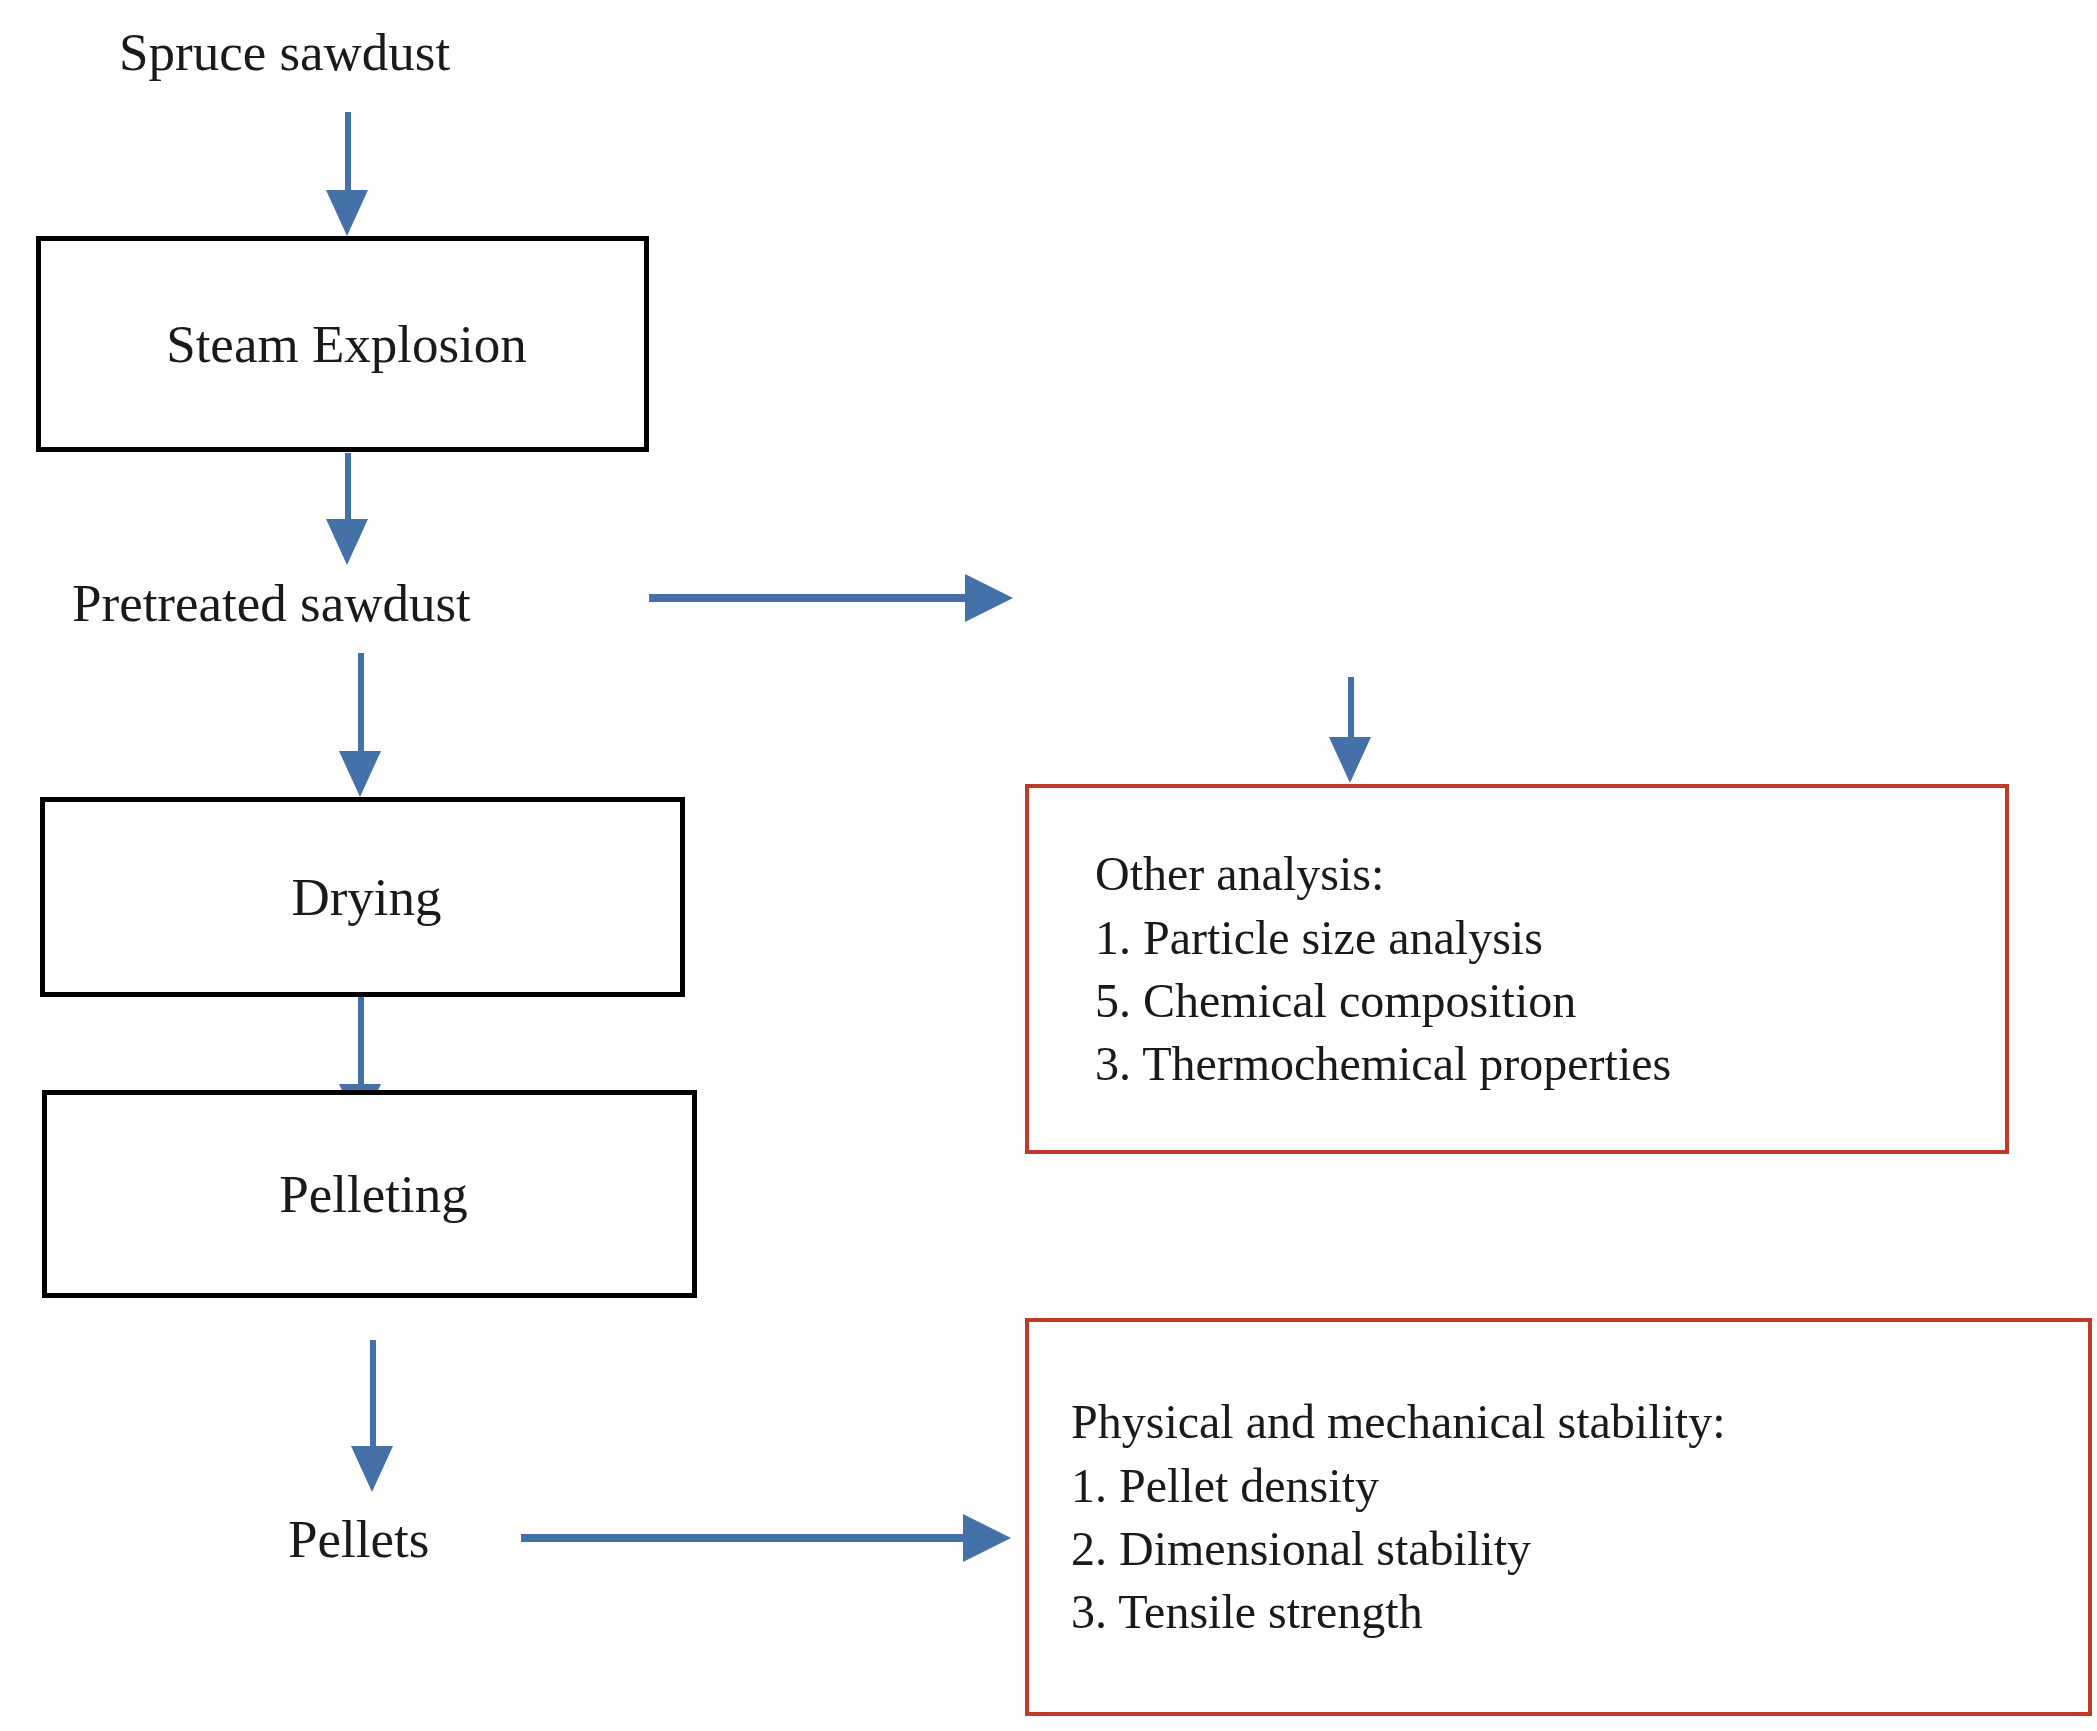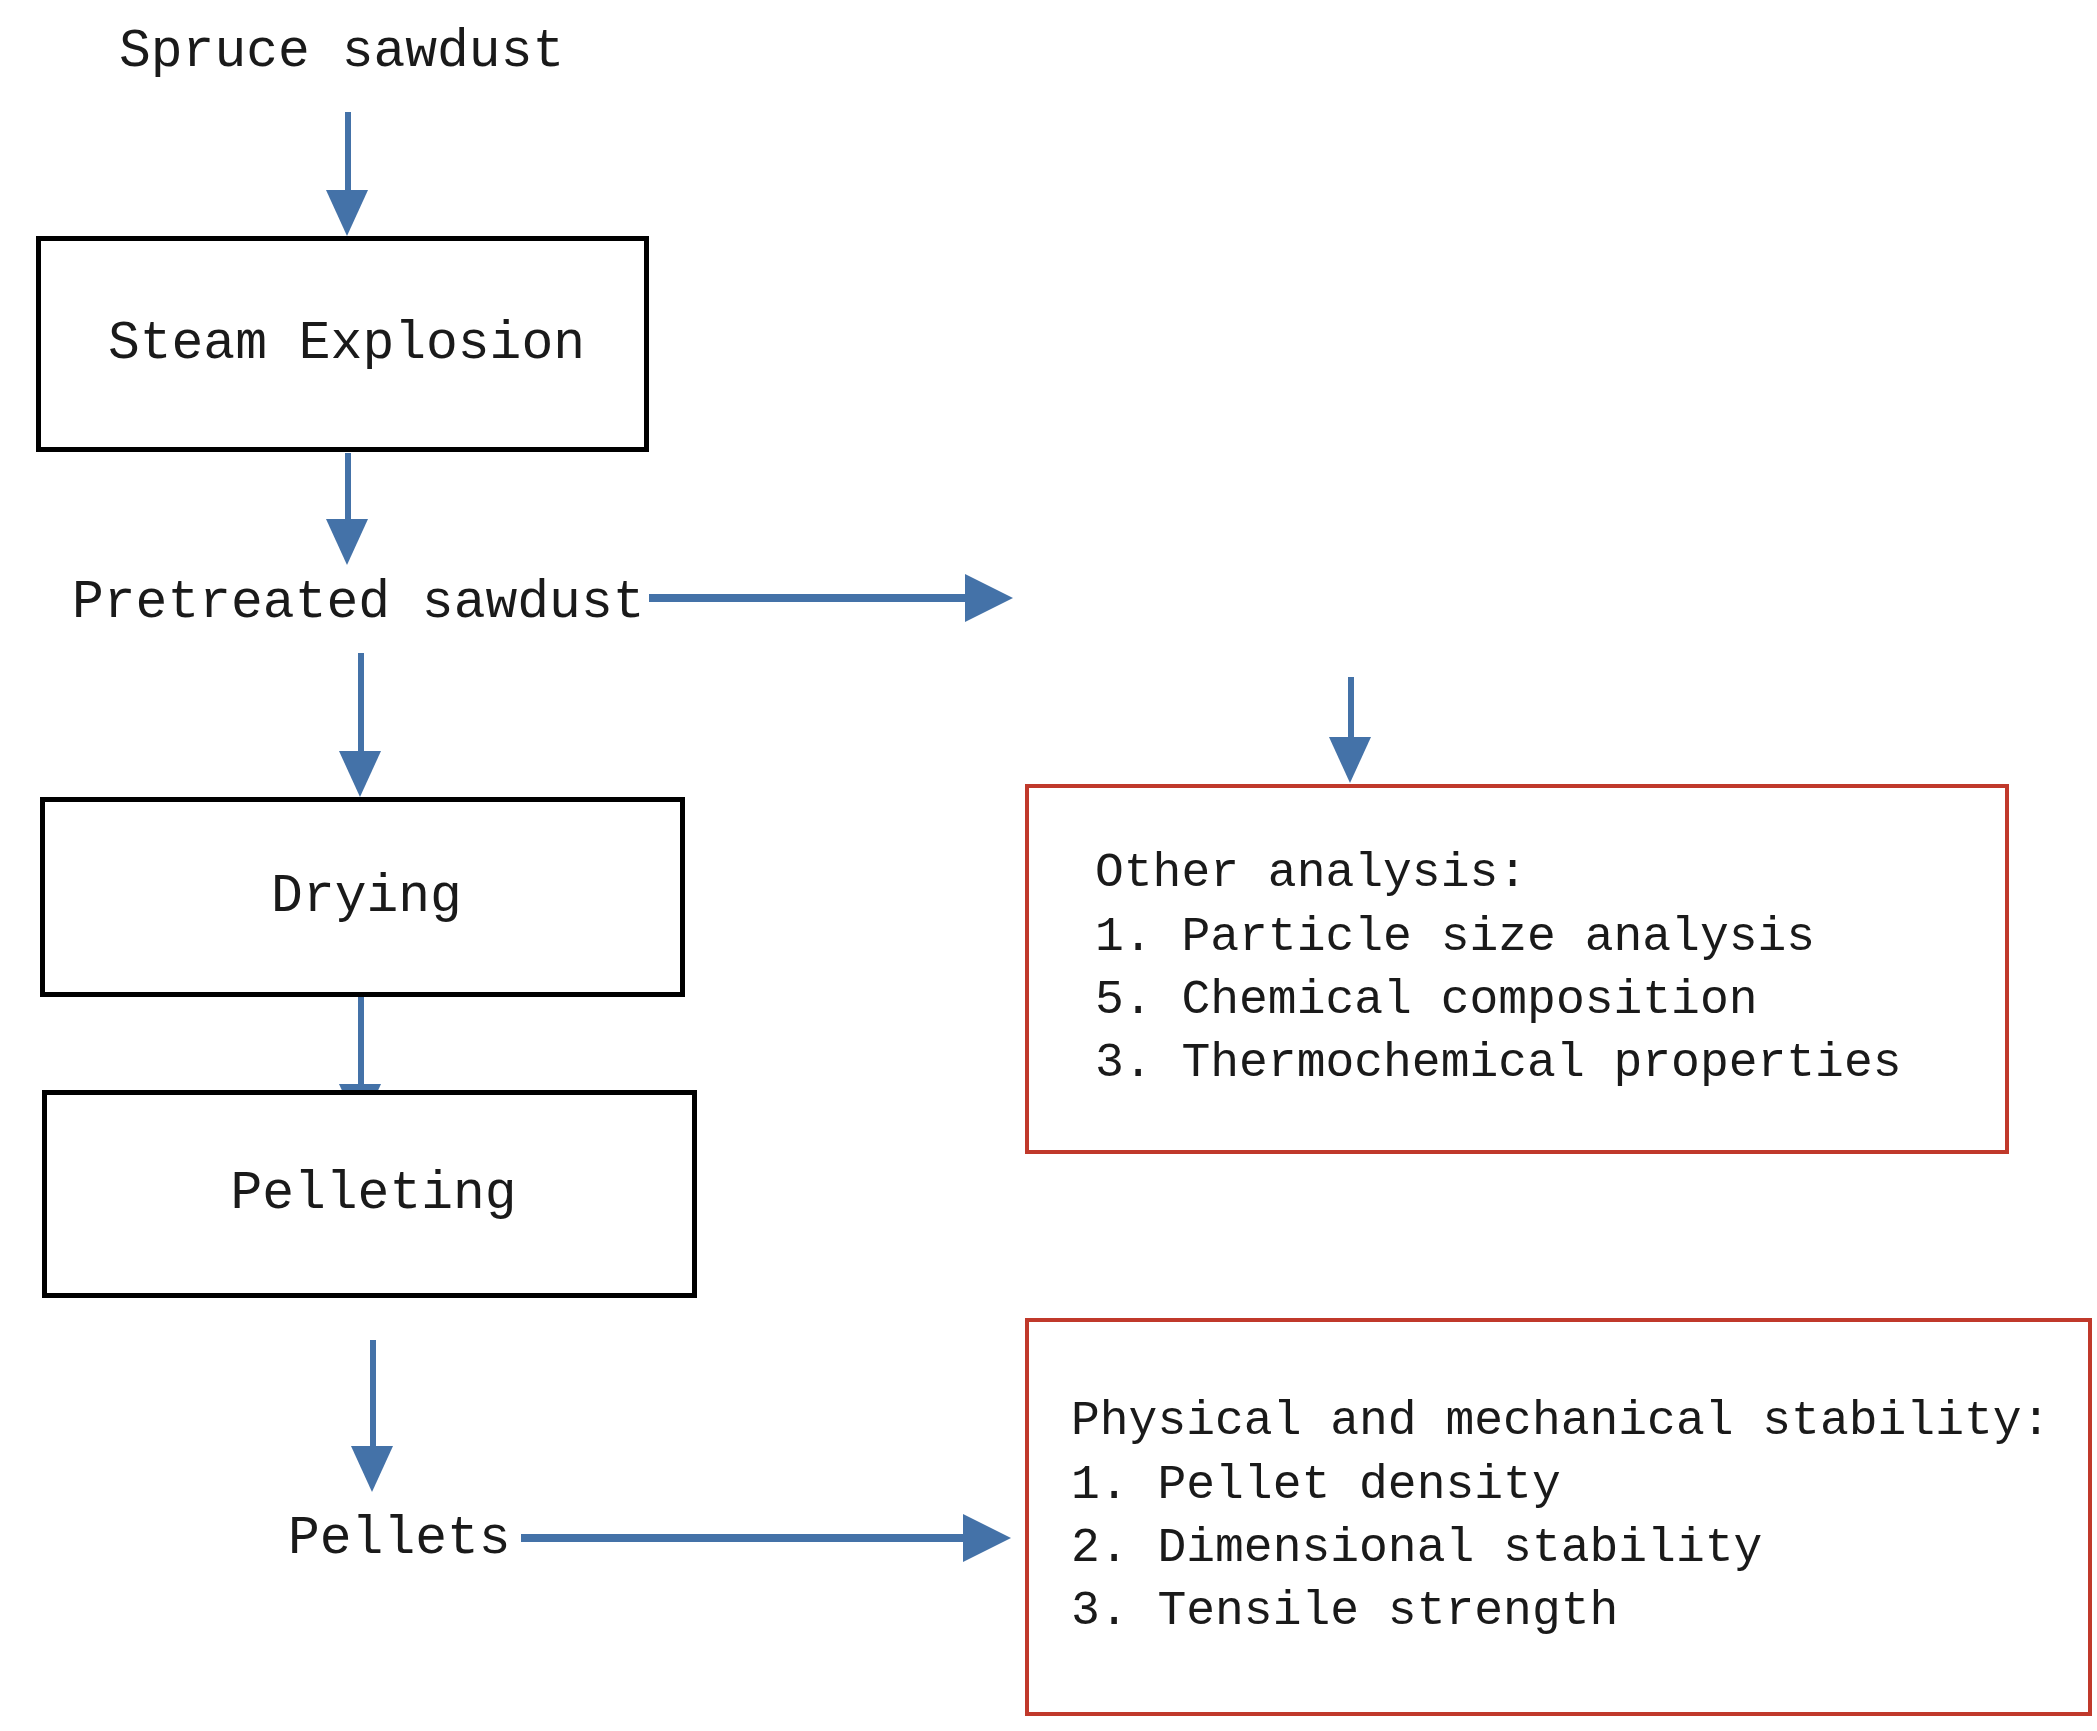--- a/index.html
+++ b/index.html
@@ -5,21 +5,21 @@
   html, body {
     margin: 0;
     padding: 0;
     background: #ffffff;
   }
   #canvas {
     position: relative;
     width: 2097px;
     height: 1731px;
     background: #ffffff;
-    font-family: Liberation Mono, monospace;
+    font-family: Liberation Serif, serif;
     color: #1a1a1a;
     overflow: hidden;
   }
 
   
   .node-label {
     position: absolute;
     font-size: 53px;
     line-height: 1;
     white-space: nowrap;

